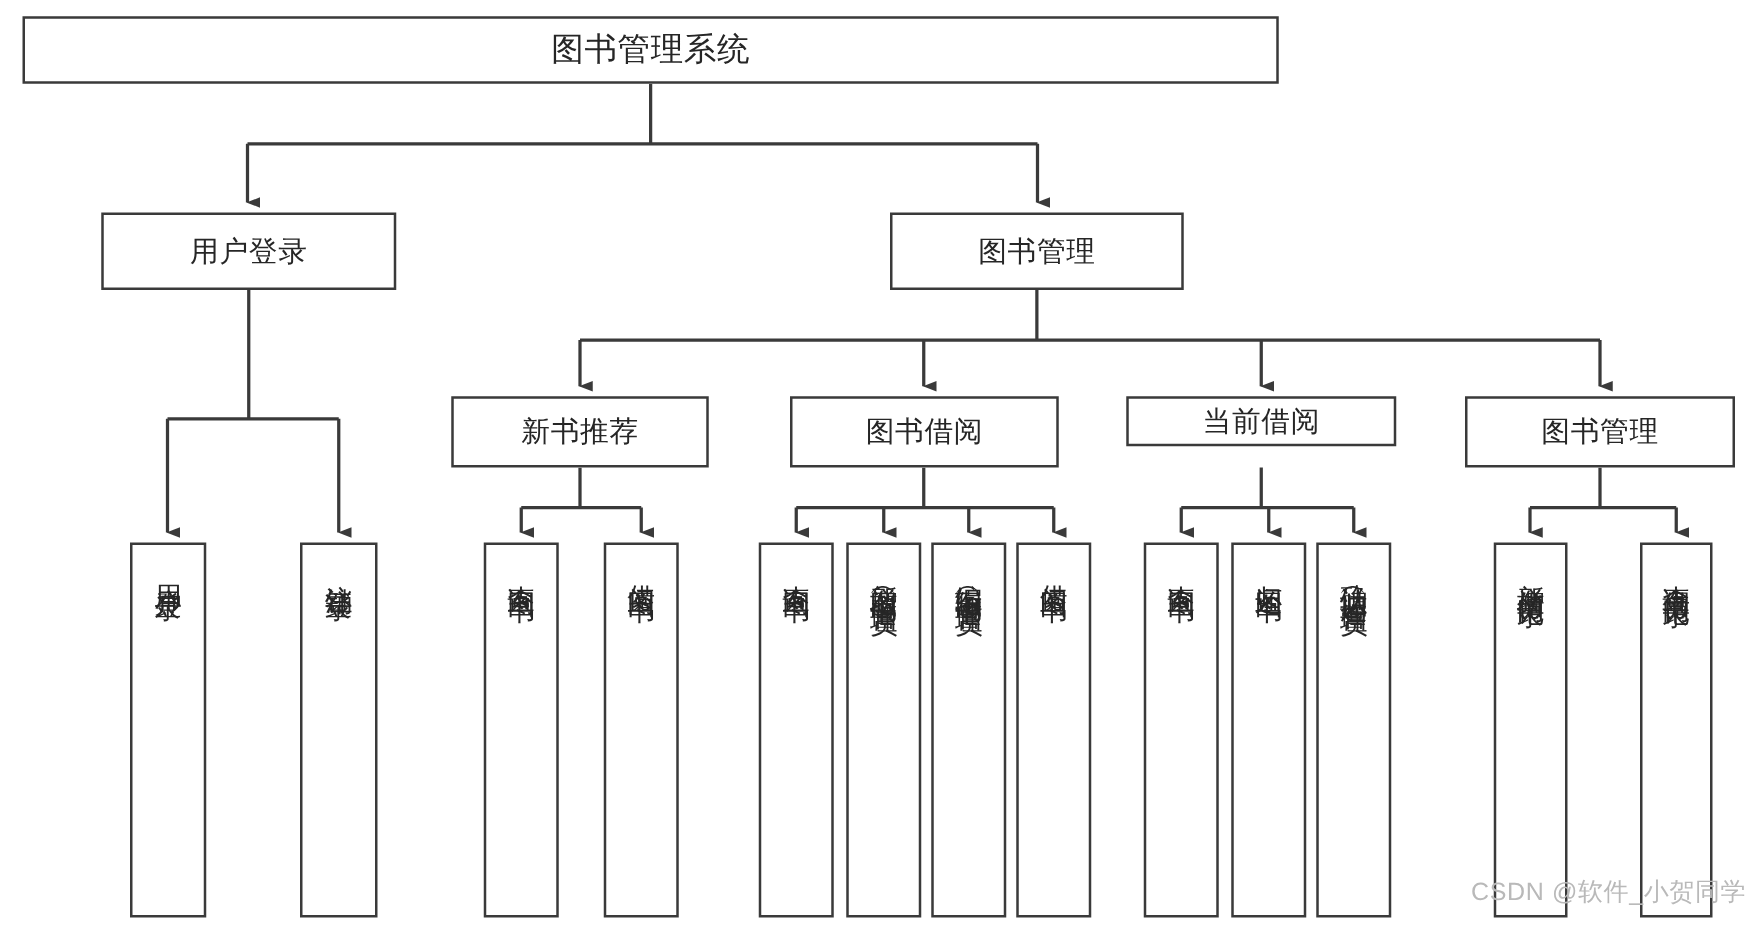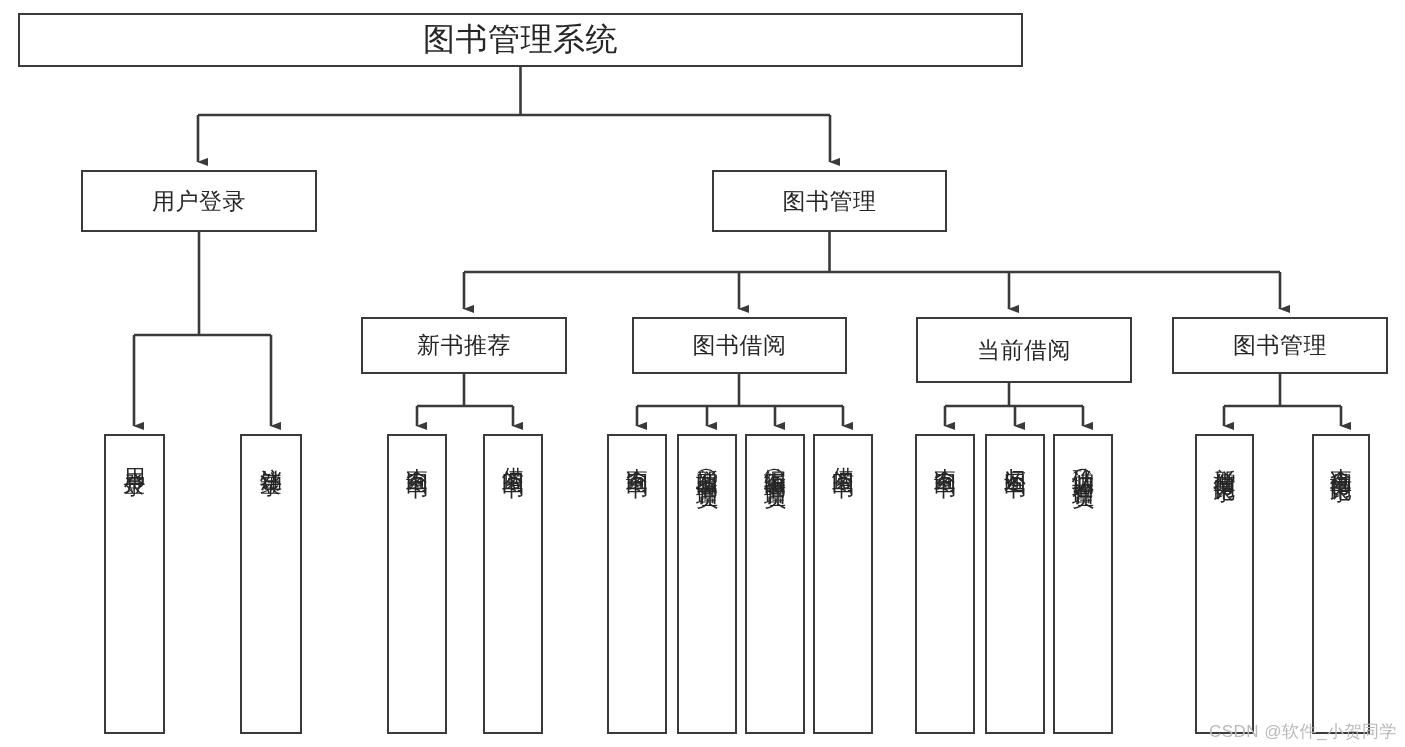--- a/index.html
+++ b/index.html
@@ -41,40 +41,40 @@
     text-align: center;
     line-height: 1.22;
     letter-spacing: 0.5px;
     white-space: nowrap;
   }
   
   .node.horiz .label {
     font-size: 23px;
   }
   .node.root .label {
-    font-size: 32px;
+    font-size: 26px;
   }
   
   .node.vert {
     align-items: flex-start;
     padding-top: 14px;
   }
   .node.vert .label {
     writing-mode: vertical-rl;
     text-orientation: upright;
     font-size: 22px;
     letter-spacing: 3px;
     line-height: 1;
     white-space: nowrap;
   }
   #watermark {
     position: absolute;
     right: 8px;
-    bottom: 4px;
-    font-size: 17px;
+    bottom: 20px;
+    font-size: 20px;
     color: #b9b9b9;
     letter-spacing: 0.5px;
     white-space: nowrap;
     user-select: none;
   }
 </style>
 </head>
 <body>
 
 <div id="diagram-root">
@@ -139,21 +139,21 @@
   <div class="node horiz" style="left: 361px; top: 317px; width: 206px; height: 57px;">
     <span class="label">新书推荐</span>
   </div>
 
   <div class="node horiz" style="left: 712px; top: 170px; width: 235px; height: 62px;">
     <span class="label">图书管理</span>
   </div>
   <div class="node horiz" style="left: 632px; top: 317px; width: 215px; height: 57px; justify-content: center;">
     <span class="label">图书借阅</span>
   </div>
-  <div class="node horiz" style="left: 901px; top: 317px; width: 216px; height: 66px; margin-left: 15px;">
+  <div class="node horiz" style="left: 901px; top: 317px; width: 216px; height: 40px;">
     <span class="label">当前借阅</span>
   </div>
   <div class="node horiz" style="left: 1172px; top: 317px; width: 216px; height: 57px;">
     <span class="label">图书管理</span>
   </div>
 
   <div class="node vert" style="left: 104px; top: 434px; width: 61px; height: 300px;">
     <span class="label">用户登录</span>
   </div>
   <div class="node vert" style="left: 240px; top: 434px; width: 62px; height: 300px;">

